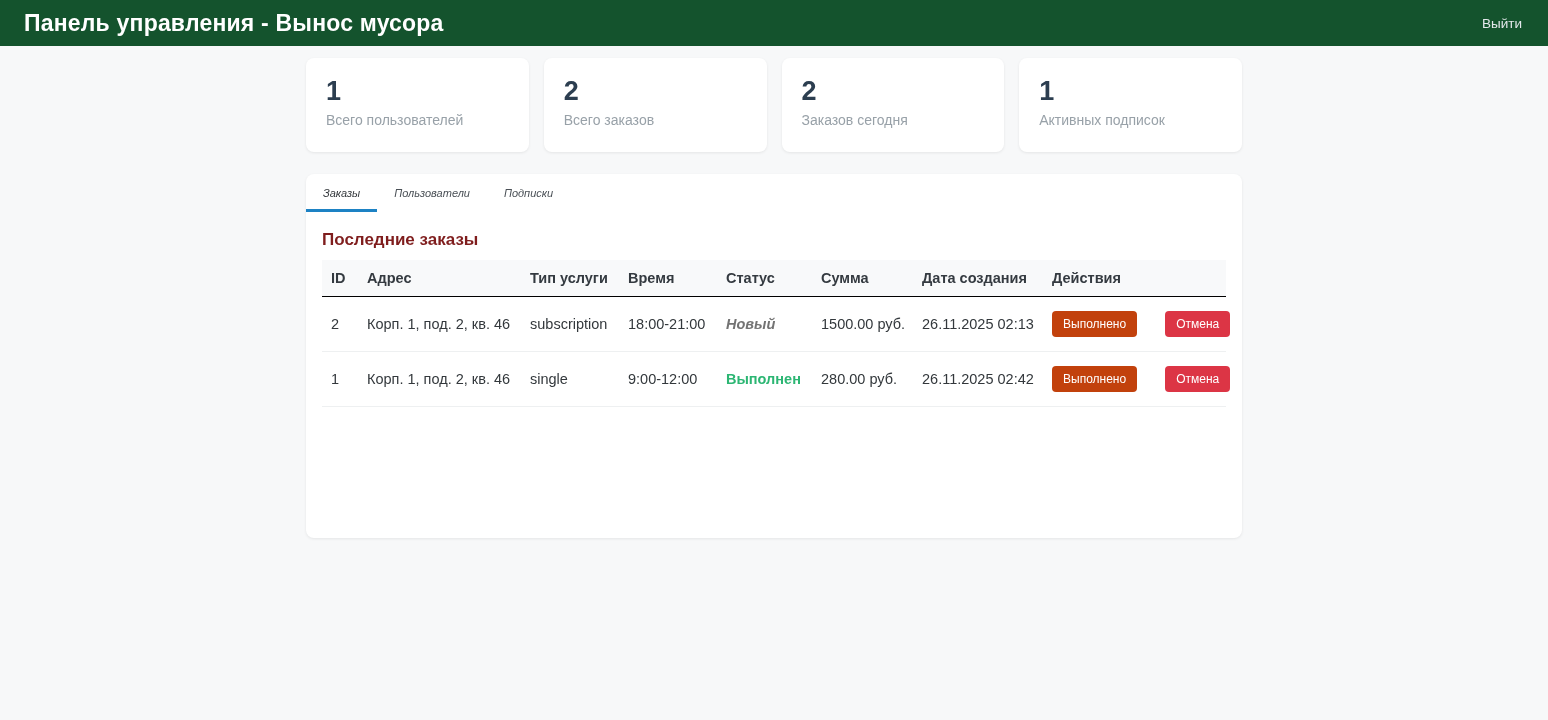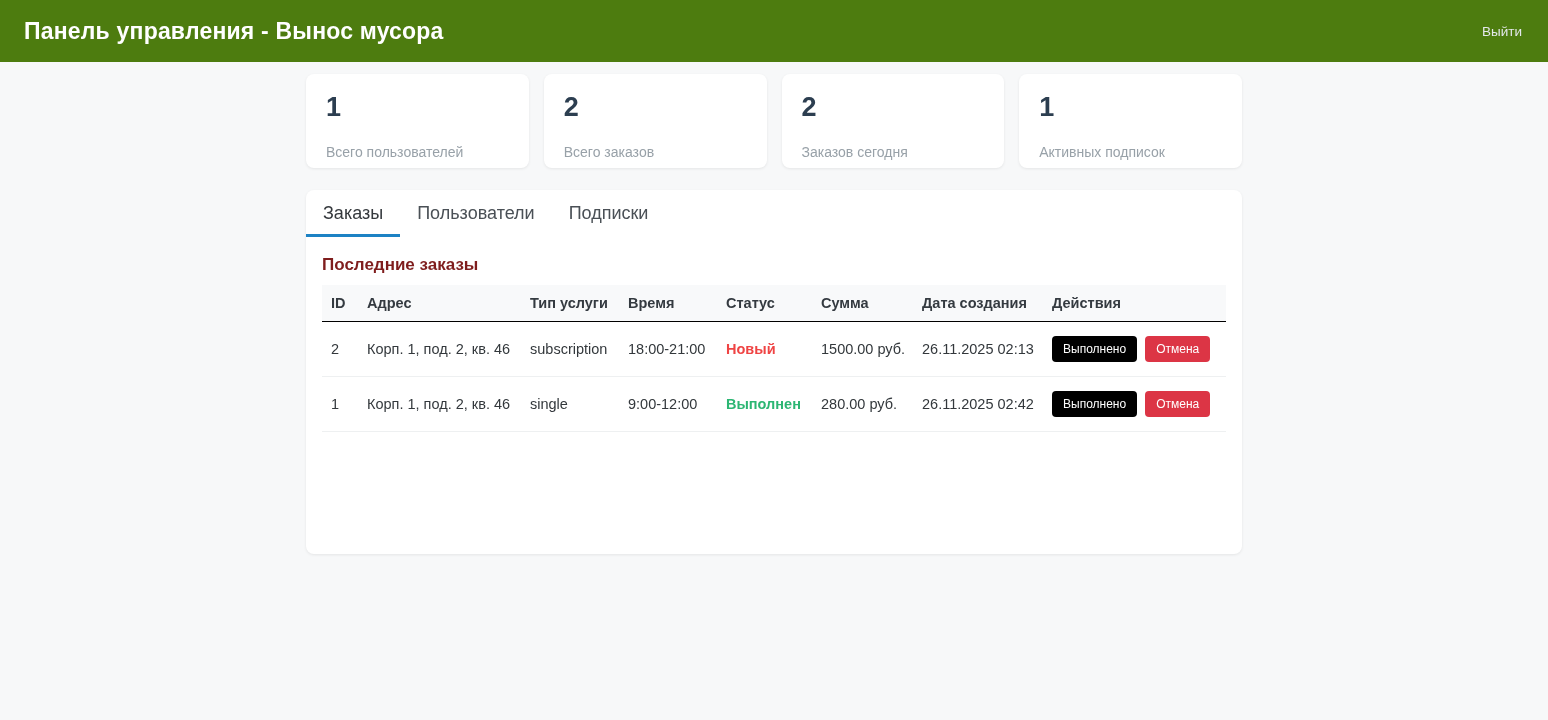--- a/index.html
+++ b/index.html
@@ -5,22 +5,22 @@
   * { margin:0; padding:0; box-sizing:border-box; }
   html,body { width:1548px; height:720px; }
   body {
     font-family:"Liberation Sans", sans-serif;
     background:#f7f8f9;
     color:#212529;
     overflow:hidden;
   }
   
   .navbar {
-    height:62px;
-    background:#4d7c0f;
+    height:46px;
+    background:#14532d;
     display:flex;
     align-items:center;
     justify-content:space-between;
     padding:0 26px 0 24px;
   }
   .navbar-title {
     color:#ffffff;
     font-size:23px;
     font-weight:bold;
     letter-spacing:.2px;
@@ -45,38 +45,39 @@
   }
   .stat-value {
     font-size:27px;
     font-weight:bold;
     color:#2c3e50;
     line-height:1.25;
   }
   .stat-label {
     font-size:14px;
     color:#98a1a8;
-    margin-top:19px;
+    margin-top:3px;
   }
   
   .panel {
     margin-top:22px;
     background:#ffffff;
     border-radius:8px;
     box-shadow:0 1px 3px rgba(0,0,0,.08);
     height:364px;
     overflow:hidden;
   }
   .tabs { display:flex; padding:0 0 0 0; }
   .tab {
     padding:13px 17px 10px;
-    font-size:18px;
+    font-size:11px;
     color:#4a5056;
     cursor:pointer;
     border-bottom:3px solid transparent;
+    font-style:italic;
   }
   .tab.active {
     color:#35393d;
     border-bottom-color:#1d82c4;
   }
   .panel-body { padding:18px 16px 16px; }
   .section-title {
     font-size:17px;
     font-weight:bold;
     color:#7f1d1d;
@@ -108,21 +109,21 @@
   .btn {
     display:inline-block;
     border:none;
     border-radius:4px;
     color:#ffffff;
     font-size:12px;
     font-family:"Liberation Sans", sans-serif;
     padding:6px 11px;
     cursor:pointer;
   }
-  .btn-complete { background:#000000; margin-right:4px; }
+  .btn-complete { background:#c2410c; margin-right:24px; }
   .btn-cancel { background:#dc3545; }
 </style>
 </head>
 <body>
 
 <header class="navbar">
   <div class="navbar-title">Панель управления - Вынос мусора</div>
   <a class="logout-link">Выйти</a>
 </header>
 
@@ -179,21 +180,21 @@
             <th>Дата создания</th>
             <th>Действия</th>
           </tr>
         </thead>
         <tbody>
           <tr>
             <td>2</td>
             <td>Корп. 1, под. 2, кв. 46</td>
             <td>subscription</td>
             <td>18:00-21:00</td>
-            <td class="status-cell" style="color: #ef4444;">Новый</td>
+            <td class="status-cell" style="color: #737373; font-style: italic;">Новый</td>
             <td>1500.00 руб.</td>
             <td>26.11.2025 02:13</td>
             <td>
               <button class="btn btn-complete">Выполнено</button>
               <button class="btn btn-cancel">Отмена</button>
             </td>
           </tr>
           <tr>
             <td>1</td>
             <td>Корп. 1, под. 2, кв. 46</td>

